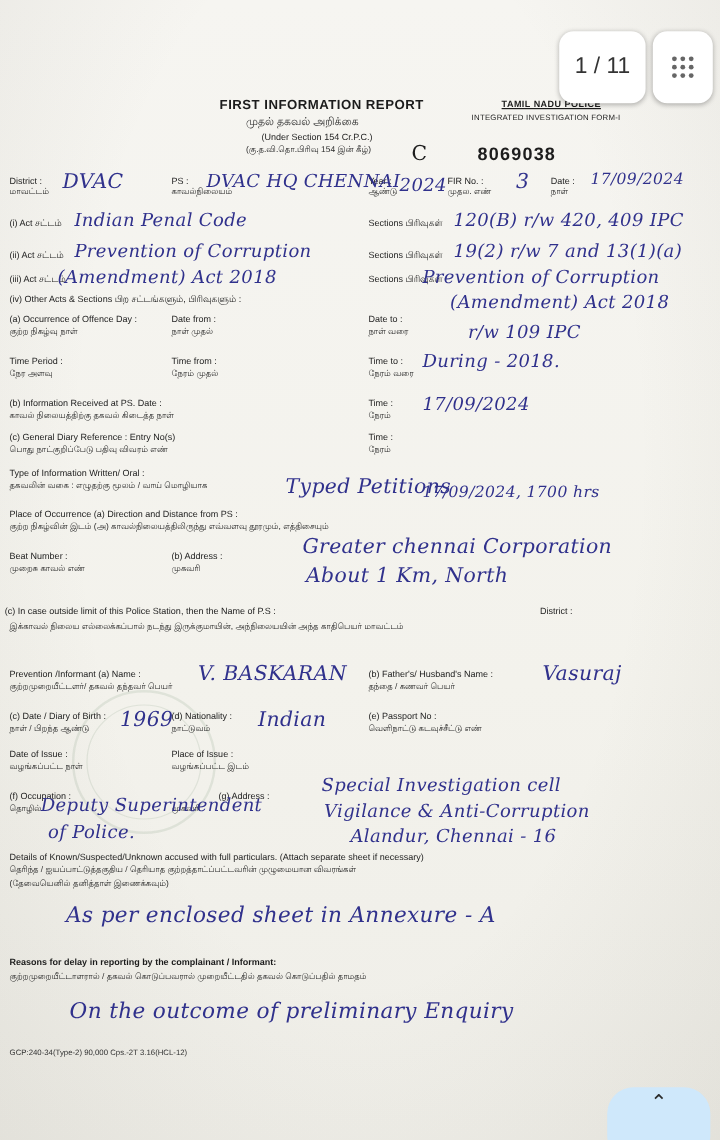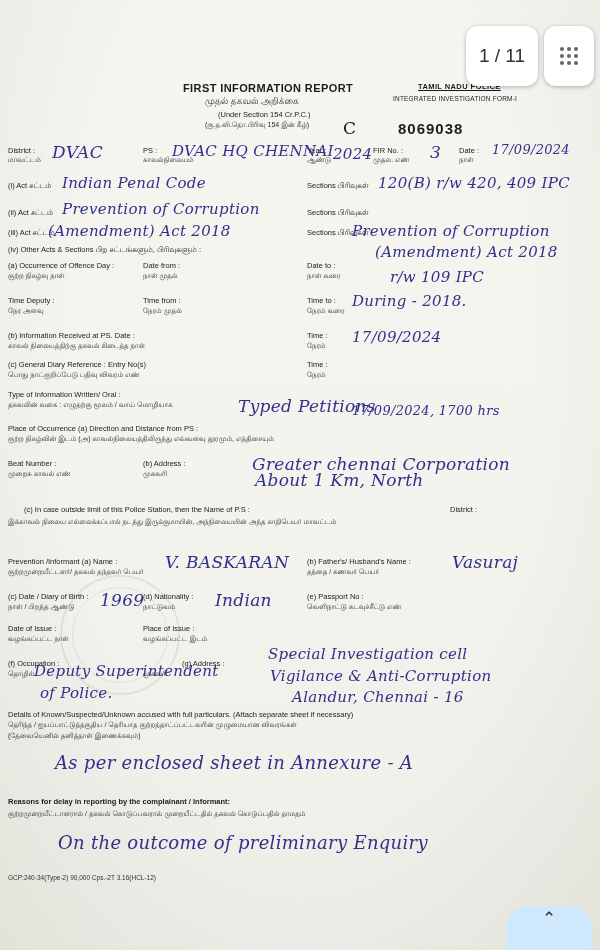--- a/index.html
+++ b/index.html
@@ -143,37 +143,38 @@
 
     <div class="txt pr" style="left:8px; top:181px;">(i)  Act  சட்டம்</div>
     <div class="hw" style="left:62px; top:174px;">Indian Penal Code</div>
     <div class="txt pr" style="left:307px; top:181px;">Sections பிரிவுகள்</div>
     <div class="hw" style="left:378px; top:174px;">120(B) r/w 420, 409 IPC</div>
 
     <div class="txt pr" style="left:8px; top:208px;">(ii)  Act  சட்டம்</div>
     <div class="hw" style="left:62px; top:200px;">Prevention of Corruption</div>
     <div class="hw" style="left:48px; top:222px;">(Amendment) Act 2018</div>
     <div class="txt pr" style="left:307px; top:208px;">Sections பிரிவுகள்</div>
+    <div class="hw" style="left:378px; top:200px;">19(2) r/w 7 and 13(1)(a)</div>
 
     <div class="txt pr" style="left:8px; top:228px;">(iii)  Act  சட்டம்</div>
     <div class="txt pr" style="left:307px; top:228px;">Sections பிரிவுகள்</div>
     <div class="hw" style="left:352px; top:222px;">Prevention of Corruption</div>
     <div class="hw" style="left:375px; top:243px;">(Amendment) Act 2018</div>
     <div class="hw" style="left:390px; top:268px;">r/w 109 IPC</div>
 
     <div class="txt pr" style="left:8px; top:245px;">(iv) Other Acts &amp; Sections  பிற சட்டங்களும், பிரிவுகளும் :</div>
 
     <div class="txt pr" style="left:8px; top:261px;">(a) Occurrence of Offence  Day :</div>
     <div class="txt ta" style="left:8px; top:272px;">குற்ற நிகழ்வு நாள்</div>
     <div class="txt pr" style="left:143px; top:261px;">Date from :</div>
     <div class="txt ta" style="left:143px; top:272px;">நாள் முதல்</div>
     <div class="txt pr" style="left:307px; top:261px;">Date to :</div>
     <div class="txt ta" style="left:307px; top:272px;">நாள் வரை</div>
 
-    <div class="txt pr" style="left:8px; top:296px;">Time Deputy :</div>
+    <div class="txt pr" style="left:8px; top:296px;">Time Period :</div>
     <div class="txt ta" style="left:8px; top:307px;">நேர அளவு</div>
     <div class="txt pr" style="left:143px; top:296px;">Time from :</div>
     <div class="txt ta" style="left:143px; top:307px;">நேரம் முதல்</div>
     <div class="txt pr" style="left:307px; top:296px;">Time to :</div>
     <div class="txt ta" style="left:307px; top:307px;">நேரம் வரை</div>
     <div class="hw" style="left:352px; top:292px;">During - 2018.</div>
 
     <div class="txt pr" style="left:8px; top:331px;">(b) Information Received at PS. Date :</div>
     <div class="txt ta" style="left:8px; top:342px;">காவல் நிலையத்திற்கு தகவல் கிடைத்த நாள்</div>
     <div class="txt pr" style="left:307px; top:331px;">Time :</div>
@@ -185,29 +186,29 @@
     <div class="txt pr" style="left:307px; top:360px;">Time :</div>
     <div class="txt ta" style="left:307px; top:371px;">நேரம்</div>
     <div class="hw hw-sm" style="left:352px; top:362px;margin-top:41px;">17/09/2024, 1700 hrs</div>
 
     <div class="txt pr" style="left:8px; top:390px;">Type of Information  Written/ Oral :</div>
     <div class="txt ta" style="left:8px; top:401px;">தகவலின் வகை : எழுதற்கு மூலம் / வாய் மொழியாக</div>
     <div class="hw hw-lg" style="left:238px; top:396px;">Typed Petitions</div>
 
     <div class="txt pr" style="left:8px; top:424px;">Place of Occurrence (a) Direction and Distance from PS :</div>
     <div class="txt ta" style="left:8px; top:435px;">குற்ற நிகழ்வின் இடம் (அ) காவல்நிலையத்திலிருந்து எவ்வளவு தூரமும், எத்திசையும்</div>
-    <div class="hw hw-lg" style="left:252px; top:446px;margin-top:8px;">Greater chennai Corporation</div>
+    <div class="hw hw-lg" style="left:252px; top:446px;">Greater chennai Corporation</div>
     <div class="hw hw-lg" style="left:255px; top:470px;">About 1 Km, North</div>
 
     <div class="txt pr" style="left:8px; top:459px;">Beat Number :</div>
     <div class="txt ta" style="left:8px; top:470px;">முறைசு காவல் எண்</div>
     <div class="txt pr" style="left:143px; top:459px;">(b) Address :</div>
     <div class="txt ta" style="left:143px; top:470px;">முகவரி</div>
 
-    <div class="txt pr" style="left:24px; top:505px;">(c) In case outside limit of this Police Station, then the Name of P.S :</div>
+    <div class="txt pr" style="left:4px; top:505px;">(c) In case outside limit of this Police Station, then the Name of P.S :</div>
     <div class="txt pr" style="left:450px; top:505px;">District :</div>
     <div class="txt ta" style="left:8px; top:518px;">இக்காவல் நிலைய எல்லைக்கப்பால் நடந்து இருக்குமாயின், அந்நிலையயின் அந்த காதிபெயர் மாவட்டம்</div>
 
     <div class="txt pr" style="left:8px; top:557px;">Prevention /Informant (a) Name :</div>
     <div class="txt ta" style="left:8px; top:568px;">குற்றமுறையீட்டளர்/ தகவல் தந்தவர் பெயர்</div>
     <div class="hw hw-lg" style="left:165px; top:552px;">V. BASKARAN</div>
 
     <div class="txt pr" style="left:307px; top:557px;">(b) Father's/ Husband's Name :</div>
     <div class="txt ta" style="left:307px; top:568px;">தந்தை / கணவர் பெயர்</div>
     <div class="hw hw-lg" style="left:452px; top:552px;">Vasuraj</div>

